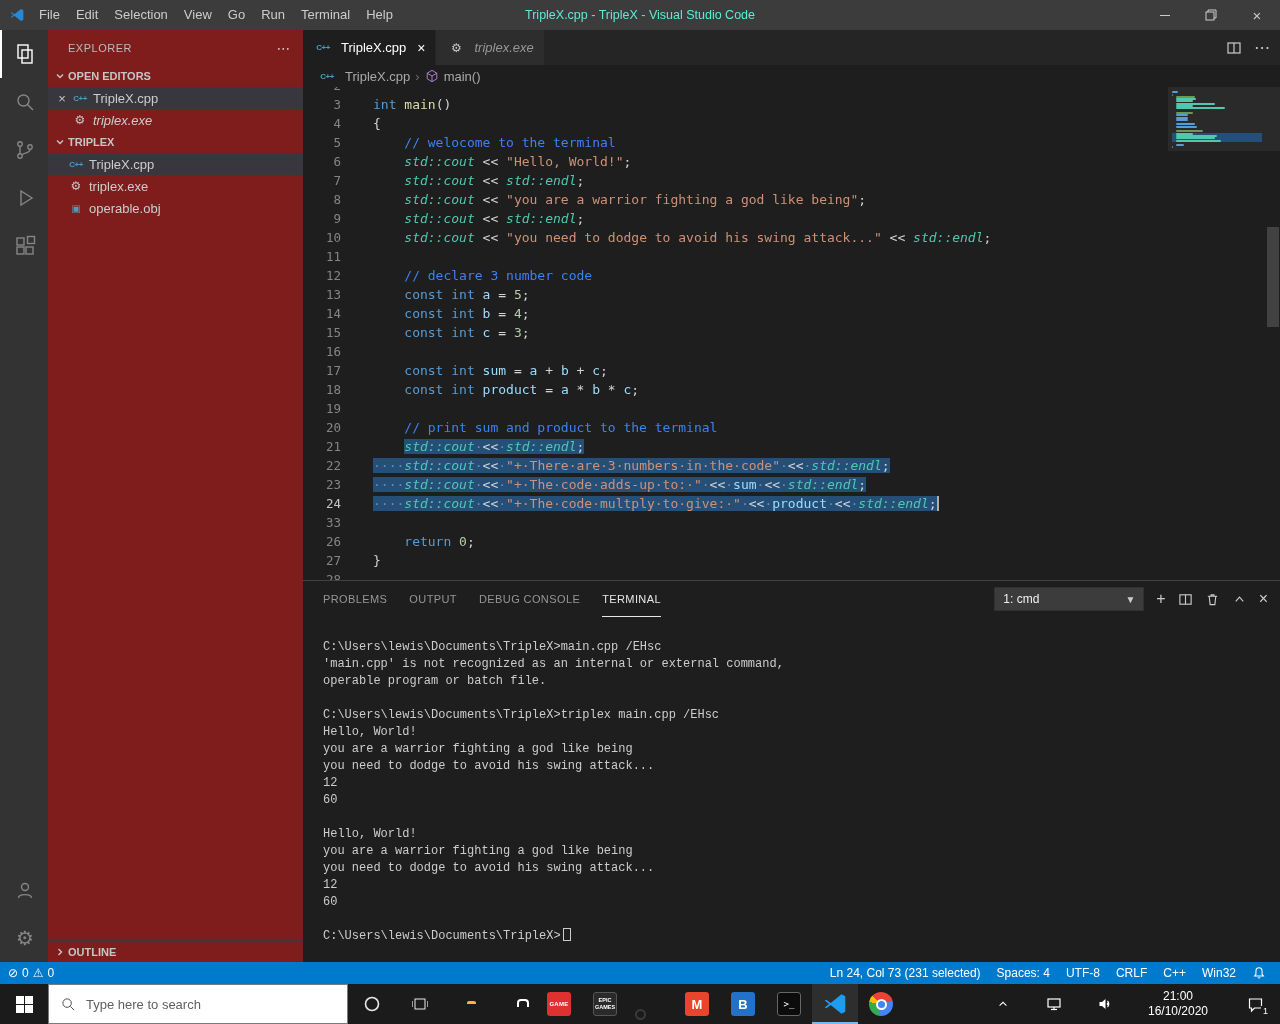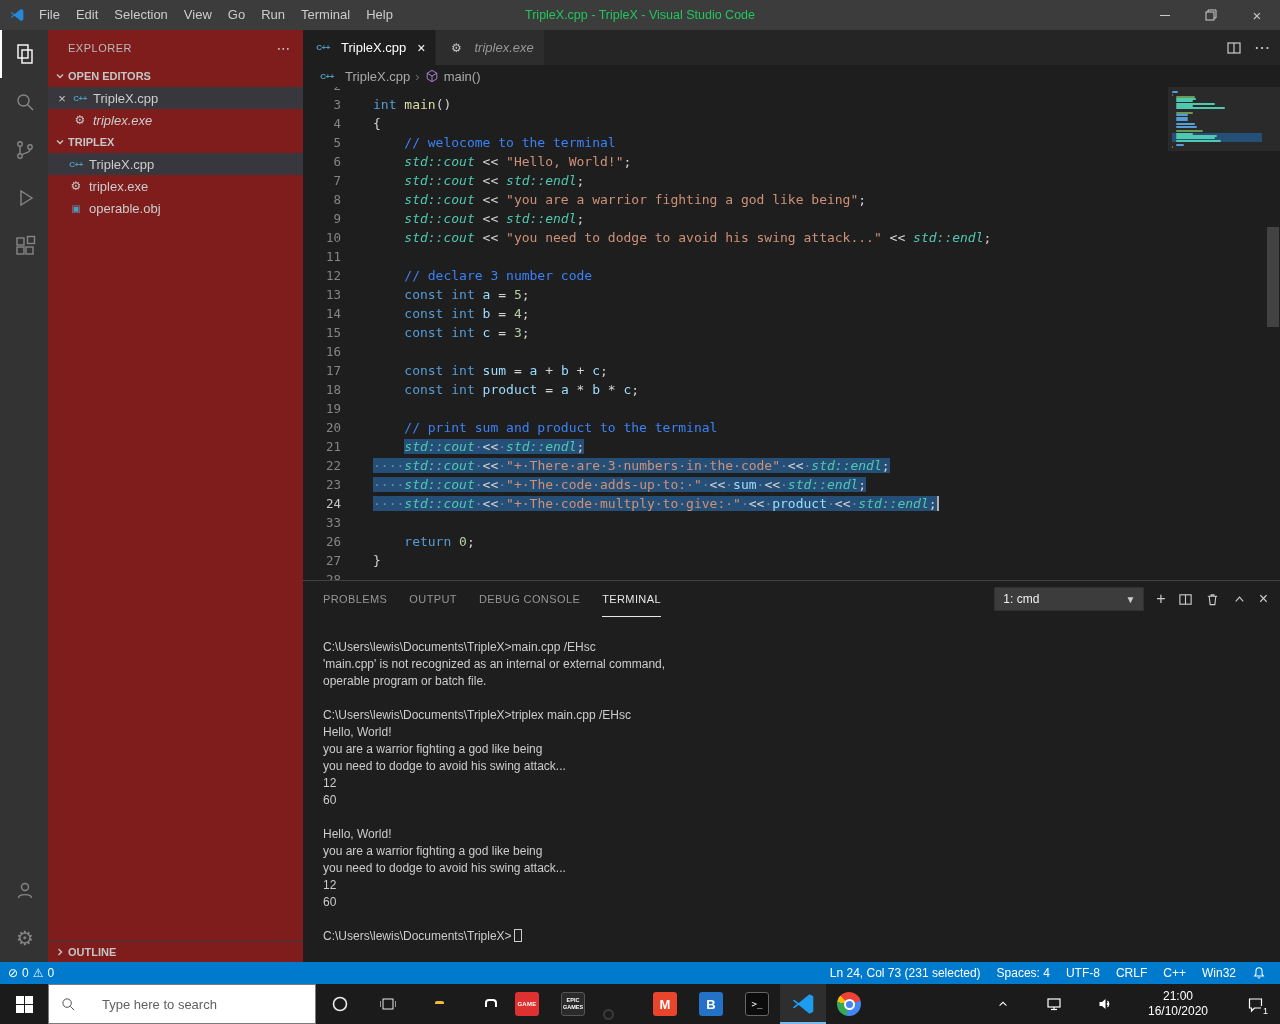--- a/index.html
+++ b/index.html
@@ -4,21 +4,21 @@
 <style>
   * { margin:0; padding:0; box-sizing:border-box; }
   html,body { width:1280px; height:1024px; overflow:hidden; }
   body { background:#1e1e1e; font-family:"Liberation Sans","DejaVu Sans",sans-serif; color:#cccccc; }
   svg { display:block; }
 
   
   #titlebar { height:30px; background:#3c3c3c; display:flex; align-items:center; position:relative; }
   #titlebar .logo { margin:0 6px 0 9px; }
   .menu-item { padding:0 8px; font-size:13px; color:#cccccc; line-height:30px; }
-  #wintitle { position:absolute; left:50%; transform:translateX(-50%); font-size:12.5px; color:#22c55e; white-space:nowrap; }
+  #wintitle { position:absolute; left:50%; transform:translateX(-50%); font-size:12.5px; color:#5eead4; white-space:nowrap; }
   .win-controls { margin-left:auto; display:flex; height:30px; }
   .win-btn { width:46px; display:flex; align-items:center; justify-content:center; color:#cccccc; font-size:15px; }
   .min-glyph { width:10px; height:1px; background:#cccccc; }
 
   
   #main { display:flex; height:932px; }
 
   
   #activitybar { width:48px; background:#333333; display:flex; flex-direction:column; align-items:center; flex:none; }
   .ab-icon { width:48px; height:48px; display:flex; align-items:center; justify-content:center; color:#858585; border-left:2px solid transparent; }
@@ -88,37 +88,37 @@
   
   #panel { height:382px; flex:none; border-top:1px solid #414141; display:flex; flex-direction:column; background:#1e1e1e; }
   #panel-header { height:36px; display:flex; align-items:center; padding:0 12px 0 20px; flex:none; }
   .panel-tab { font-size:11px; letter-spacing:0.4px; color:#969696; margin-right:22px; height:36px; display:flex; align-items:center; border-bottom:1px solid transparent; }
   .panel-tab.active { color:#e7e7e7; border-bottom:1px solid #e7e7e7; }
   #panel-actions { margin-left:auto; display:flex; align-items:center; gap:12px; color:#cccccc; }
   #shell-select { width:150px; height:24px; background:#3c3c3c; border:1px solid #313131; display:flex; align-items:center; font-size:12px; color:#f0f0f0; padding:0 8px; }
   #shell-select .dd-chev { margin-left:auto; font-size:10px; color:#cccccc; }
   #panel-actions svg { stroke:#cccccc; fill:none; stroke-width:1.2; }
   .pa-glyph { font-size:16px; line-height:1; }
-  #terminal { flex:1; padding:22px 0 0 20px; font-family:Liberation Sans, sans-serif; font-size:12px; color:#cccccc; overflow:hidden; }
+  #terminal { flex:1; padding:22px 0 0 20px; font-family:Liberation Mono, monospace; font-size:12px; color:#cccccc; overflow:hidden; }
   .term-line { height:17px; line-height:17px; white-space:pre; }
   .term-cursor { display:inline-block; width:8px; height:13px; border:1px solid #cccccc; vertical-align:-2px; margin-left:2px; }
 
   
   #statusbar { height:22px; background:#007acc; display:flex; align-items:center; color:#ffffff; font-size:12px; }
   .sb-item { display:flex; align-items:center; gap:4px; padding:0 8px; height:22px; white-space:nowrap; }
   .sb-right { margin-left:auto; display:flex; align-items:center; padding-right:6px; }
   .sb-ico { font-size:12px; }
   .sb-right svg { stroke:#ffffff; fill:none; stroke-width:1.2; }
 
   
   #taskbar { height:40px; background:#1b1b1b; display:flex; align-items:stretch; }
   .tb-btn { width:48px; display:flex; align-items:center; justify-content:center; flex:none; }
   #win-logo { display:grid; grid-template-columns:8px 8px; grid-template-rows:8px 8px; gap:1px; }
   #win-logo span { background:#ffffff; }
-  #tb-search { width:268px; background:#ffffff; display:flex; align-items:center; gap:26px; padding-left:12px; font-size:13px; color:#5f5f5f; flex:none; border:1px solid #7a7a7a; }
+  #tb-search { width:300px; background:#ffffff; display:flex; align-items:center; gap:10px; padding-left:12px; font-size:13px; color:#5f5f5f; flex:none; border:1px solid #7a7a7a; }
   #tb-apps { display:flex; align-items:stretch; }
   .tb-app { width:46px; display:flex; align-items:center; justify-content:center; flex:none; }
   .tb-app.tb-active { background:#2e2e2e; box-shadow:inset 0 -2px 0 #76b9ed; }
   .tile { width:24px; height:24px; border-radius:3px; display:flex; align-items:center; justify-content:center; text-align:center; color:#ffffff; font-weight:bold; }
   .tile-red { background:#e03131; font-size:6px; letter-spacing:0.3px; }
   .tile-epic { background:#2a2a2a; font-size:5.5px; line-height:1.2; border:1px solid #555; }
   .tile-redm { background:#e8452c; font-size:13px; }
   .tile-blue { background:#2472c8; font-size:13px; }
   .tile-cmd { background:#0c0c0c; border:1px solid #666; font-family:"DejaVu Sans Mono",monospace; font-size:9px; font-weight:normal; }
   .folder-ic { width:22px; height:15px; background:#ffd05e; border-radius:2px; position:relative; }

